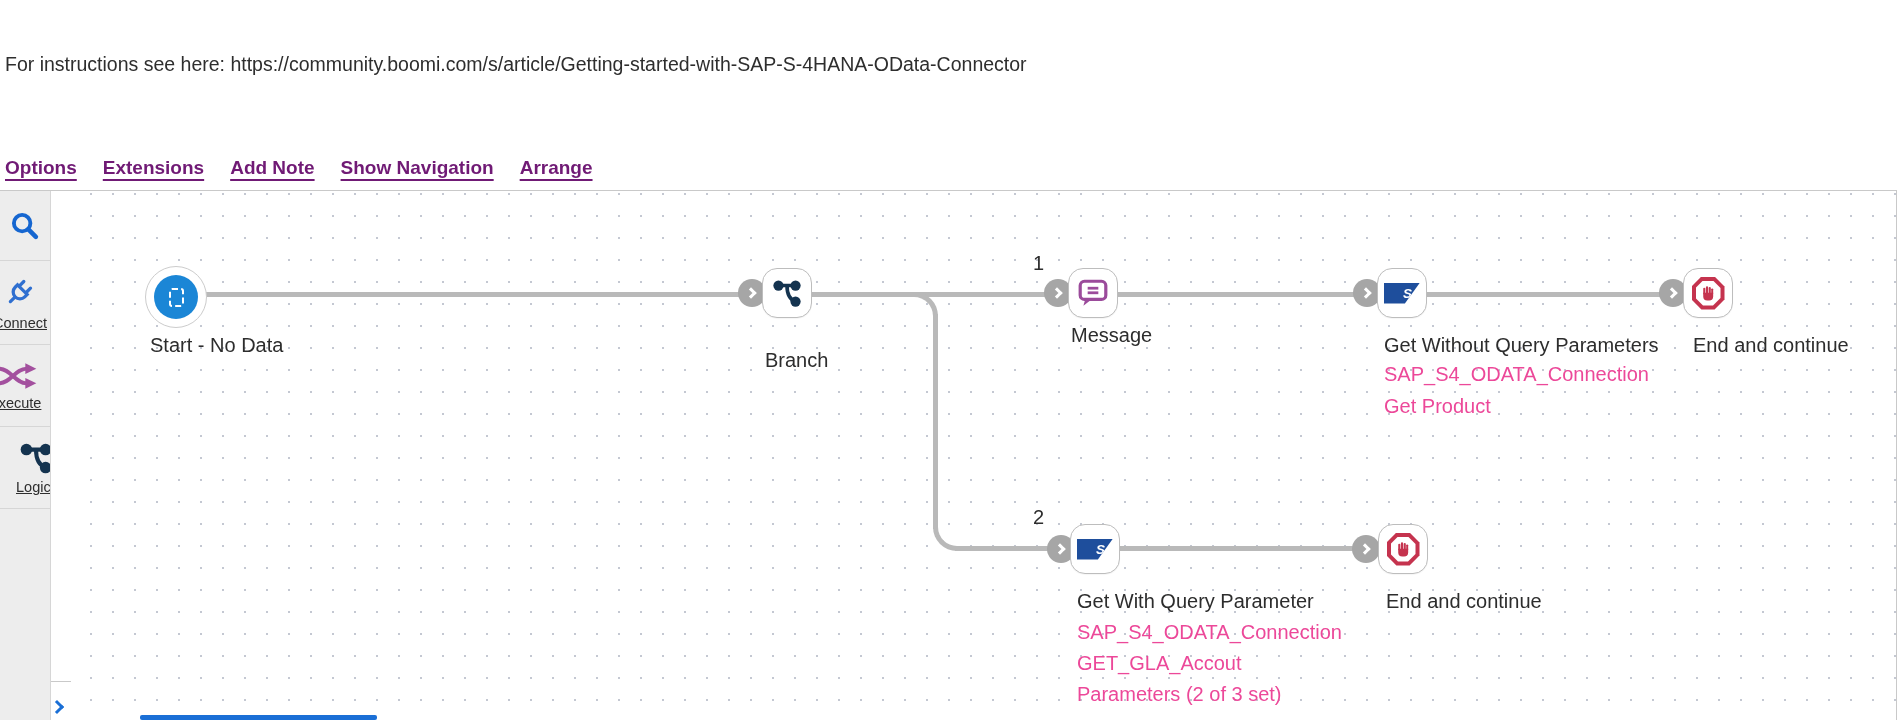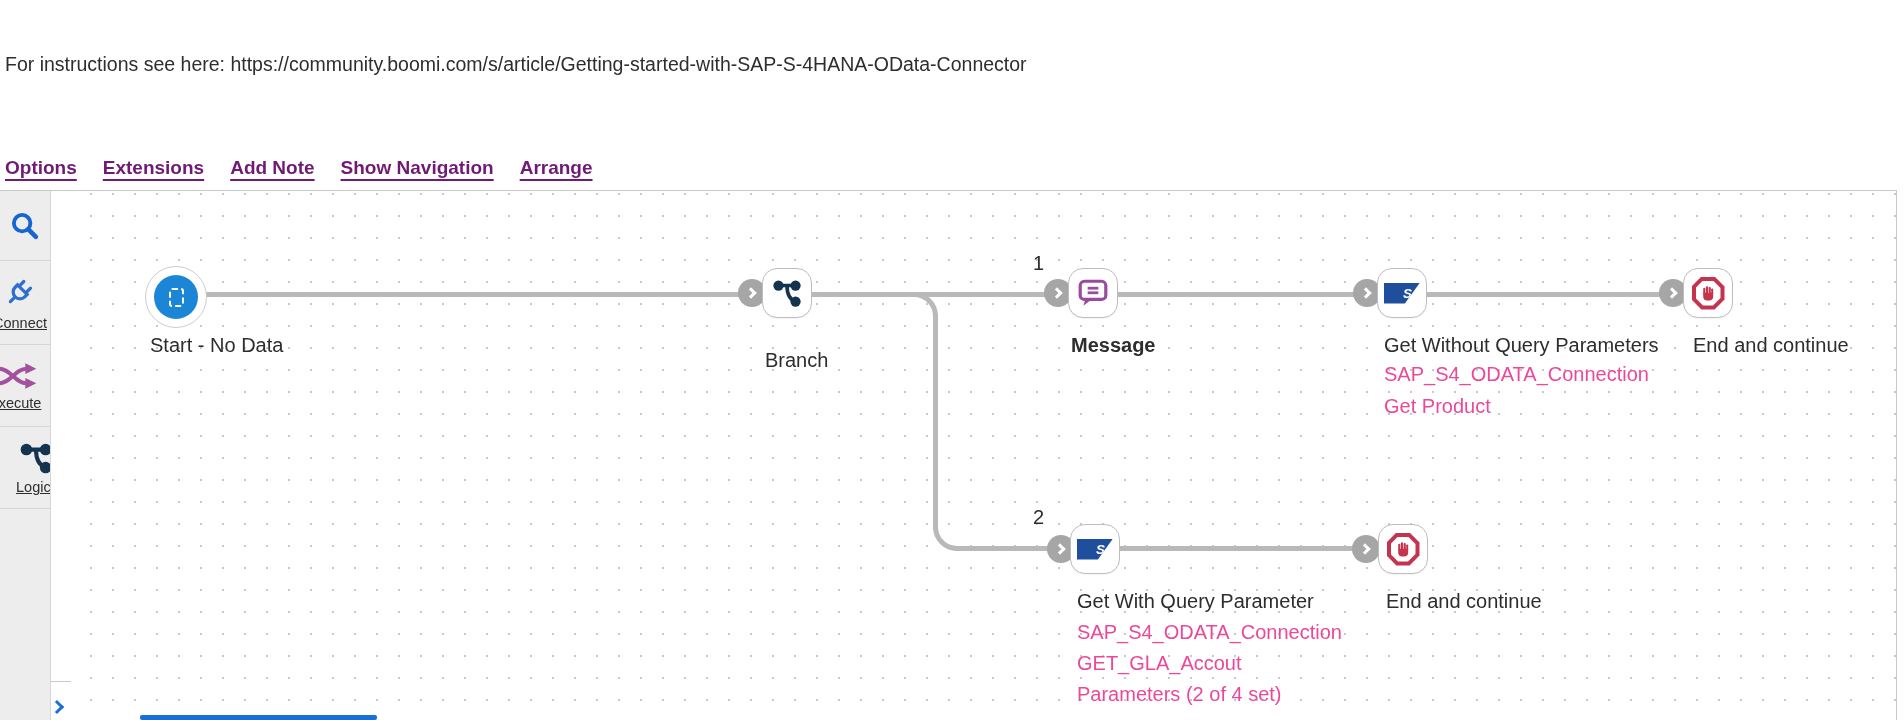--- a/index.html
+++ b/index.html
@@ -254,28 +254,28 @@
         </g>
       </svg>
     </span>
   </div>
 
   <div class="branch-num" style="left:1033px; top:252px;">1</div>
   <div class="branch-num" style="left:1033px; top:506px;">2</div>
 
   <div class="node-label" style="left:150px; top:334px;">Start - No Data</div>
   <div class="node-label" style="left:765px; top:334px;margin-top:15px;">Branch</div>
-  <div class="node-label" style="left:1071px; top:334px;font-weight:bold;">Message</div>
+  <div class="node-label" style="left:1071px; top:324px;">Message</div>
 
   <div class="node-label" style="left:1384px; top:334px;">Get Without Query Parameters</div>
   <div class="node-label" style="left:1693px; top:334px;">End and continue</div>
   <div class="node-link" style="left:1384px; top:363px;">SAP_S4_ODATA_Connection</div>
   <div class="node-link" style="left:1384px; top:395px;">Get Product</div>
 
   <div class="node-label" style="left:1077px; top:590px;">Get With Query Parameter</div>
   <div class="node-link" style="left:1077px; top:621px;">SAP_S4_ODATA_Connection</div>
   <div class="node-link" style="left:1077px; top:652px;">GET_GLA_Accout</div>
-  <div class="node-link" style="left:1077px; top:683px;">Parameters (2 of 4 set)</div>
+  <div class="node-link" style="left:1077px; top:683px;">Parameters (2 of 3 set)</div>
   <div class="node-label" style="left:1386px; top:590px;">End and continue</div>
 
   <div class="h-scrollbar"></div>
 
 </div>
 
 </body></html>

